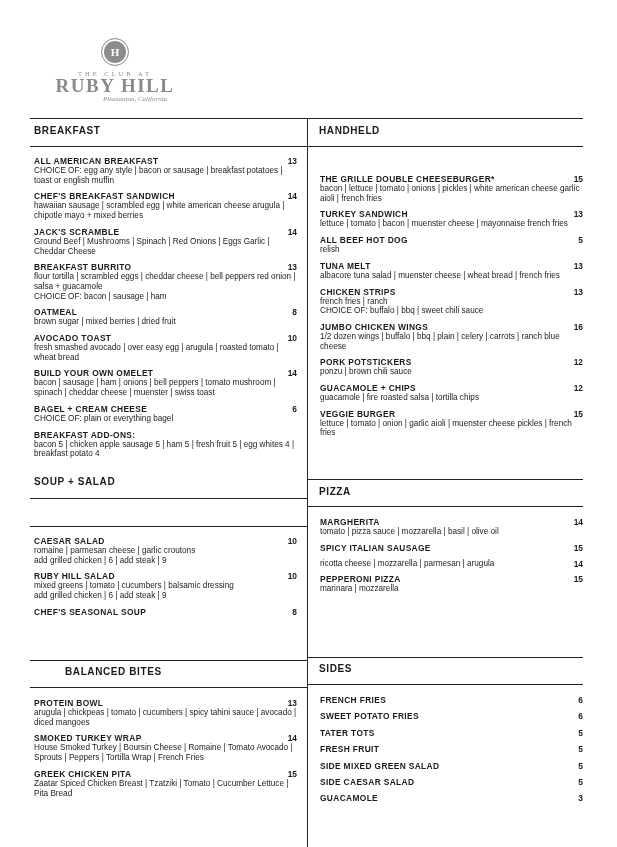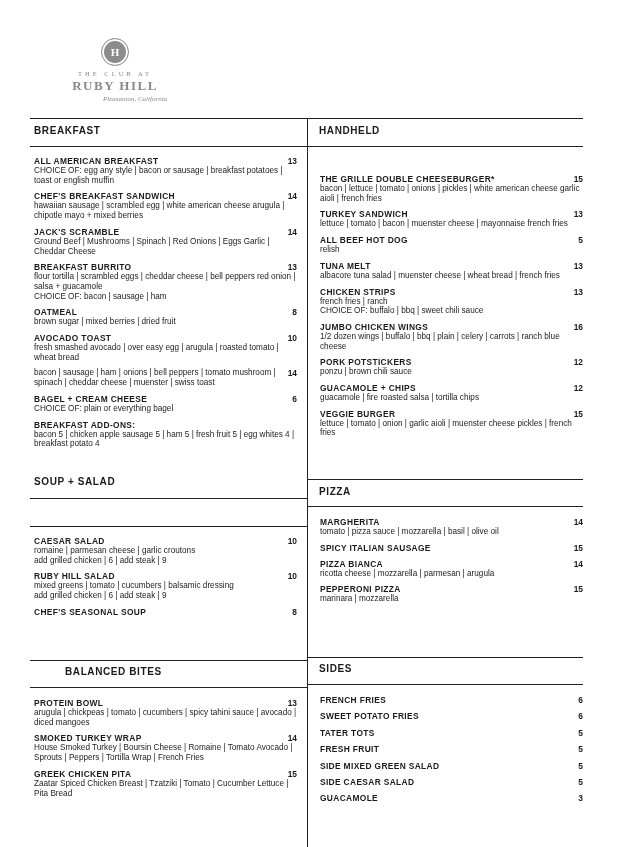--- a/index.html
+++ b/index.html
@@ -3,21 +3,21 @@
 <meta charset="utf-8">
 <style>
   html, body { margin: 0; padding: 0; background: #ffffff; }
   body { width: 617px; height: 847px; position: relative; overflow: hidden;
          font-family: "Liberation Sans", sans-serif; color: #1a1a1a; }
   .logo { position: absolute; left: 50px; top: 38px; width: 130px; text-align: center; color: #8a8a8a; }
   .logo .seal { width: 26px; height: 26px; border-radius: 50%; background: #8c8c8c; margin: 0 auto 4px;
                 display: flex; align-items: center; justify-content: center; border: 1px solid #9a9a9a; box-shadow: inset 0 0 0 2px #fff, inset 0 0 0 3px #8c8c8c; }
   .logo .seal span { color: #fff; font-family: "Liberation Serif", serif; font-size: 11px; font-weight: bold; }
   .logo .l1 { font-family: "Liberation Serif", serif; font-size: 6.5px; letter-spacing: 3px; }
-  .logo .l2 { font-family: "Liberation Serif", serif; font-size: 13px; font-weight: bold; letter-spacing: 1.5px; line-height: 18px; }
+  .logo .l2 { font-family: "Liberation Serif", serif; font-size: 19px; font-weight: bold; letter-spacing: 1.5px; line-height: 18px; }
   .logo .l3 { font-family: "Liberation Serif", serif; font-style: italic; font-size: 7px; margin-left: 40px; }
   .hr { position: absolute; height: 1.3px; background: #222; }
   .vr { position: absolute; width: 1.3px; background: #222; }
   .sec-title { position: absolute; font-weight: bold; font-size: 10px; letter-spacing: 0.6px; color: #1a1a1a; }
   .items { position: absolute; }
   .item { position: relative; margin-bottom: 6px; }
   .item .name { font-weight: bold; font-size: 8.4px; letter-spacing: 0.35px; line-height: 10px; text-transform: none; }
   .item .price { position: absolute; right: 0; top: 0; font-weight: bold; font-size: 8.4px; line-height: 10px; }
   .item .desc { font-size: 8.2px; line-height: 9.7px; color: #222; }
   .sides .item { margin-bottom: 6.4px; }
@@ -83,20 +83,21 @@
       <div class="name">OATMEAL</div>
       <div class="price">8</div>
       <div class="desc">brown sugar | mixed berries | dried fruit</div>
     </div>
     <div class="item">
       <div class="name">AVOCADO TOAST</div>
       <div class="price">10</div>
       <div class="desc">fresh smashed avocado | over easy egg | arugula | roasted tomato | wheat bread</div>
     </div>
     <div class="item">
+      <div class="name">BUILD YOUR OWN OMELET</div>
       <div class="price">14</div>
       <div class="desc">bacon | sausage | ham | onions | bell peppers | tomato mushroom | spinach | cheddar cheese | muenster | swiss toast</div>
     </div>
     <div class="item">
       <div class="name">BAGEL + CREAM CHEESE</div>
       <div class="price">6</div>
       <div class="desc">CHOICE OF: plain or everything bagel</div>
     </div>
     <div class="item">
       <div class="name">BREAKFAST ADD-ONS:</div>
@@ -174,21 +175,20 @@
     <div class="item">
       <div class="name">MARGHERITA</div>
       <div class="price">14</div>
       <div class="desc">tomato | pizza sauce  | mozzarella | basil | olive oil</div>
     </div>
     <div class="item">
       <div class="name">SPICY ITALIAN SAUSAGE</div>
       <div class="price">15</div>
     </div>
     <div class="item">
-      <div class="name">PIZZA BIANCA</div>
       <div class="price">14</div>
       <div class="desc">ricotta cheese | mozzarella | parmesan | arugula</div>
     </div>
     <div class="item">
       <div class="name">PEPPERONI PIZZA</div>
       <div class="price">15</div>
       <div class="desc">marinara | mozzarella</div>
     </div>
   </div>
 <div class="items" style="left:34px; top:698px; width:263px;">

